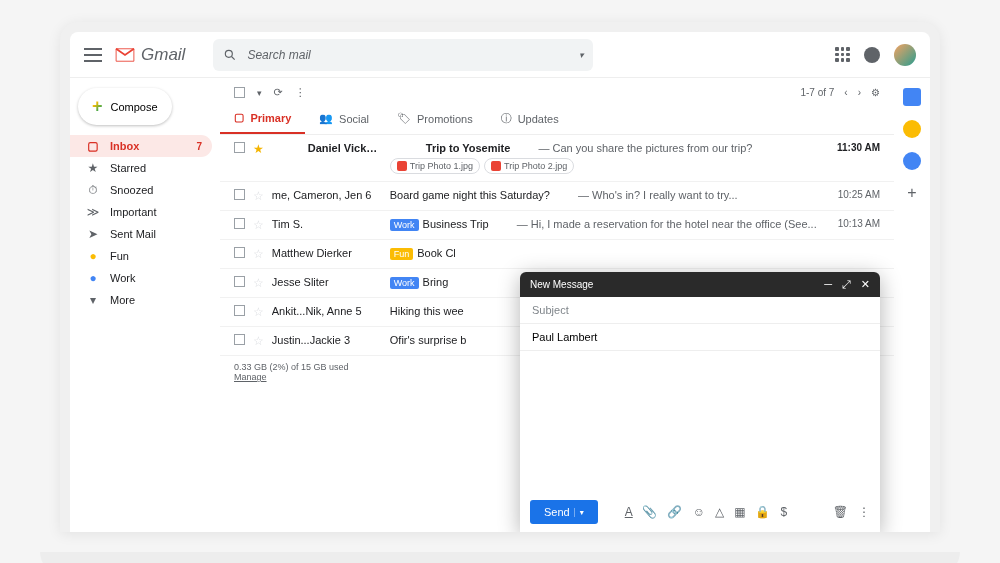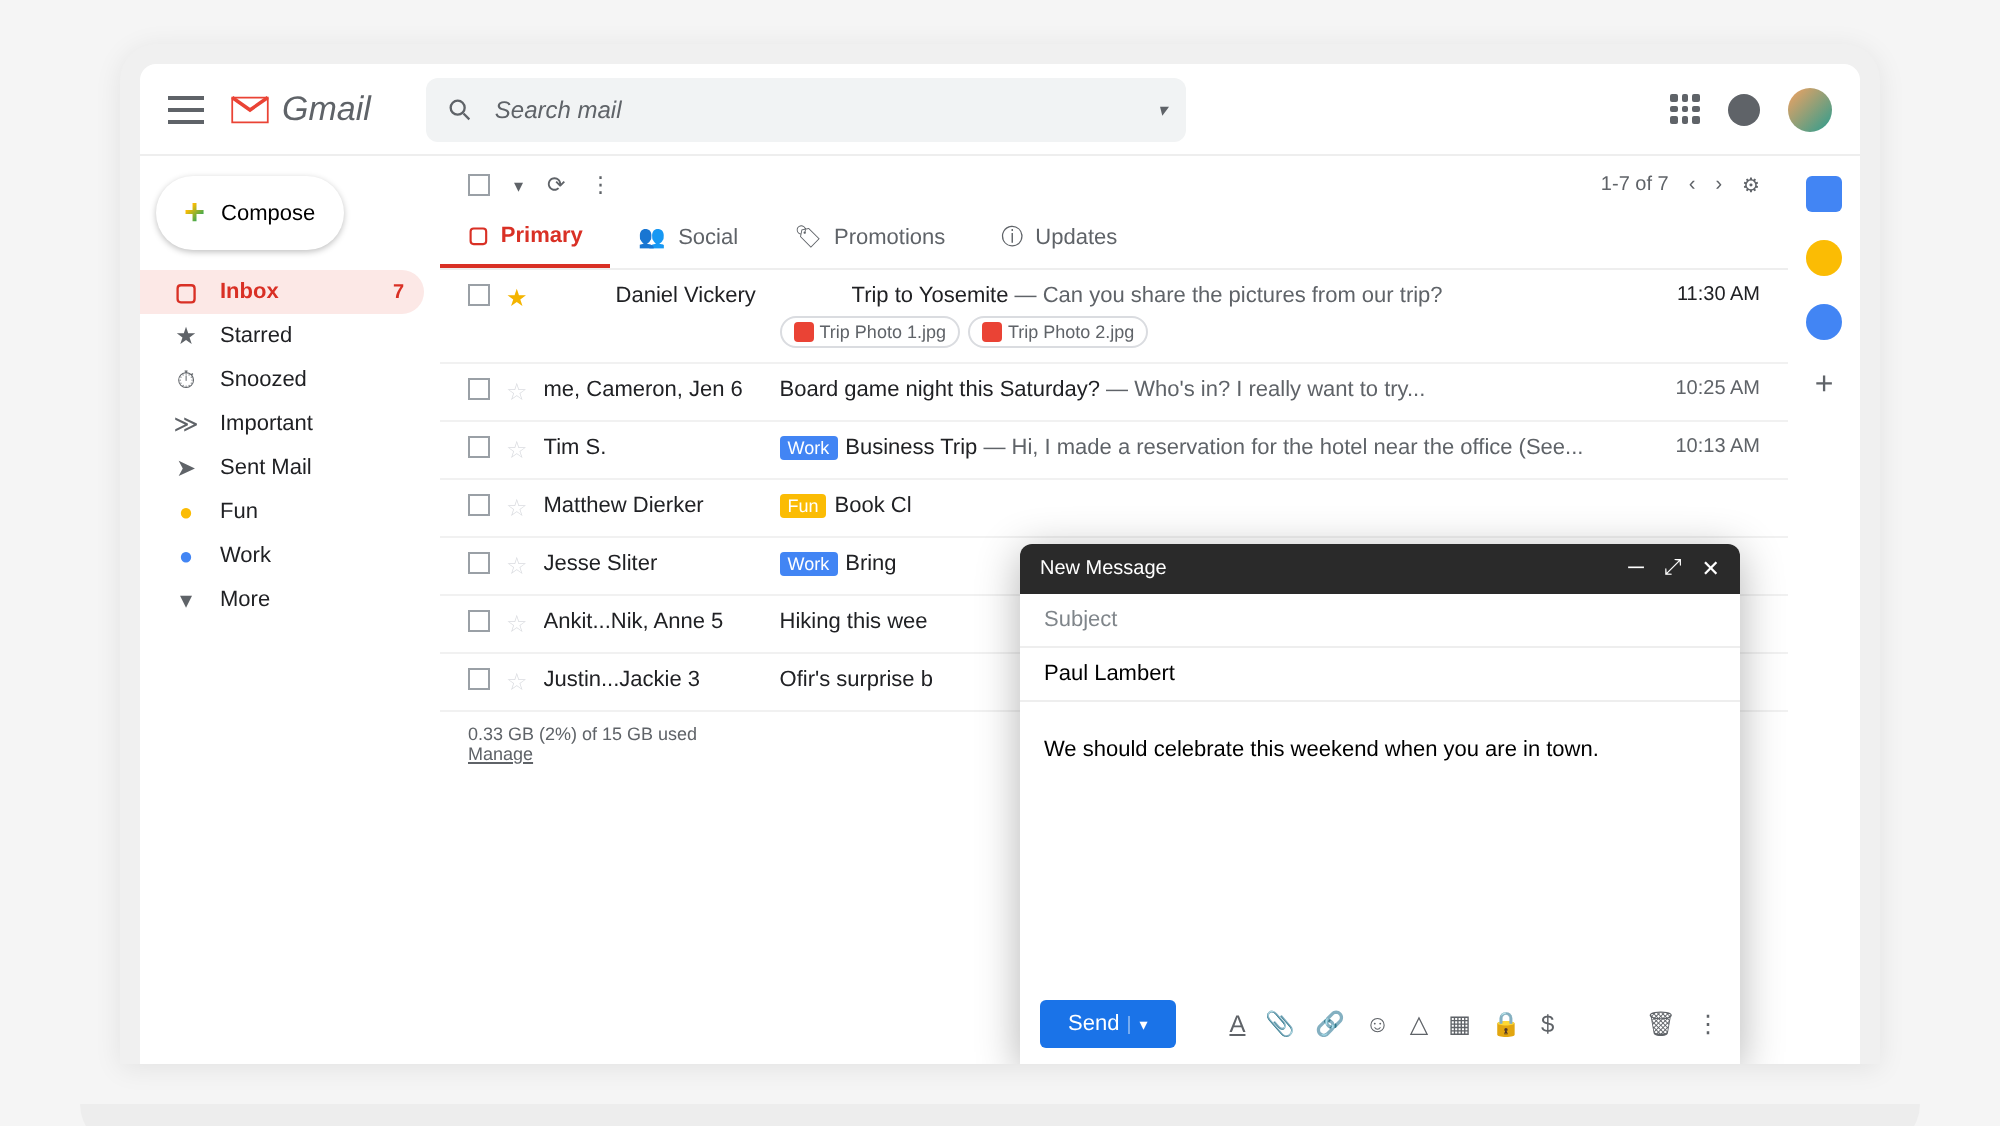--- a/index.html
+++ b/index.html
@@ -42,32 +42,32 @@
 .tab { display:flex; align-items:center; gap:6px; padding:8px 14px; color:#5f6368; cursor:pointer; }
 .tab.active { color:#d93025; border-bottom:2px solid #d93025; font-weight:bold; }
 
 .rows { font-size:11px; color:#202124; }
 .row { display:flex; align-items:flex-start; padding:7px 14px; border-bottom:1px solid #f1f1f1; cursor:pointer; gap:8px; }
 .row .star { color:#dadce0; font-size:12px; }
 .row .star.on { color:#f4b400; }
 .row .who { width:110px; flex:none; white-space:nowrap; overflow:hidden; text-overflow:ellipsis; }
 .row .content { flex:1; overflow:hidden; }
 .row .subj { white-space:nowrap; overflow:hidden; text-overflow:ellipsis; }
-.row .subj .snip { color:#5f6368; }
+.row .subj .snip { color:#5f6368;margin-left:25px; }
 .row .time { font-size:10px; color:#5f6368; white-space:nowrap; }
-.row.unread .who, .row.unread .subj-text, .row.unread .time { font-weight:normal; color:#202124;padding-left:36px; }
+.row.unread .who, .row.unread .subj-text, .row.unread .time { font-weight:bold; color:#202124;padding-left:36px; }
 .label-chip { display:inline-block; font-size:9px; padding:1px 4px; border-radius:2px; margin-right:4px; color:#fff; }
 .attach { display:inline-flex; align-items:center; gap:3px; border:1px solid #dadce0; border-radius:10px; padding:2px 6px; font-size:9px; color:#5f6368; margin-top:4px; margin-right:4px; }
 .attach .dot { width:10px; height:10px; background:#ea4335; border-radius:2px; }
 
 .footer-note { font-size:9px; color:#5f6368; padding:6px 14px; }
 .footer-note a { color:#5f6368; text-decoration:underline; display:block; }
 
 
-.compose-win { position:absolute; right:24px; bottom:0; width:360px; height:260px; background:#fff; box-shadow:0 4px 22px rgba(0,0,0,.3); border-radius:6px 6px 0 0; display:flex; flex-direction:column; font-size:11px; }
+.compose-win { position:absolute; right:14px; bottom:0; width:360px; height:260px; background:#fff; box-shadow:0 4px 22px rgba(0,0,0,.3); border-radius:6px 6px 0 0; display:flex; flex-direction:column; font-size:11px; }
 .cw-head { background:#2a2a2a; color:#fff; padding:6px 10px; font-size:10px; display:flex; align-items:center; border-radius:6px 6px 0 0; }
 .cw-head .ctrls { margin-left:auto; display:flex; gap:10px; font-size:11px; }
 .cw-field { padding:7px 12px; border-bottom:1px solid #eee; }
 .cw-field.subj { color:#80868b; }
 .cw-body { padding:10px 12px; flex:1; line-height:1.5; }
 .cw-toolbar { display:flex; align-items:center; padding:8px 10px; gap:27px; border-top:0; }
 .send-btn { background:#1a73e8; color:#fff; border:none; padding:6px 14px; border-radius:3px; font-size:11px; cursor:pointer; display:flex; align-items:center; gap:4px; }
 .send-btn .split { border-left:1px solid rgba(255,255,255,.4); padding-left:5px; font-size:8px; }
 .cw-icons { display:flex; gap:10px; color:#5f6368; font-size:12px; align-items:center; }
 .cw-right { margin-left:auto; display:flex; gap:10px; color:#5f6368; font-size:12px; }
@@ -271,21 +271,20 @@
           <div class="ctrls">
             <span>─</span>
             <span>⤢</span>
             <span>✕</span>
           </div>
         </div>
         <div class="cw-field subj"><span>Subject</span></div>
         <div class="cw-field"><span>Paul Lambert</span></div>
         <div class="cw-body">
           <div style="height:6px"></div>
-          <div>We should celebrate this weekend when you are in town.</div>
         </div>
         <div class="cw-toolbar">
           <button class="send-btn">
             <span>Send</span>
               <span class="split">▾</span>
           </button>
           <div class="cw-icons">
             <span><u>A</u></span>
             <span>📎</span>
             <span>🔗</span>

